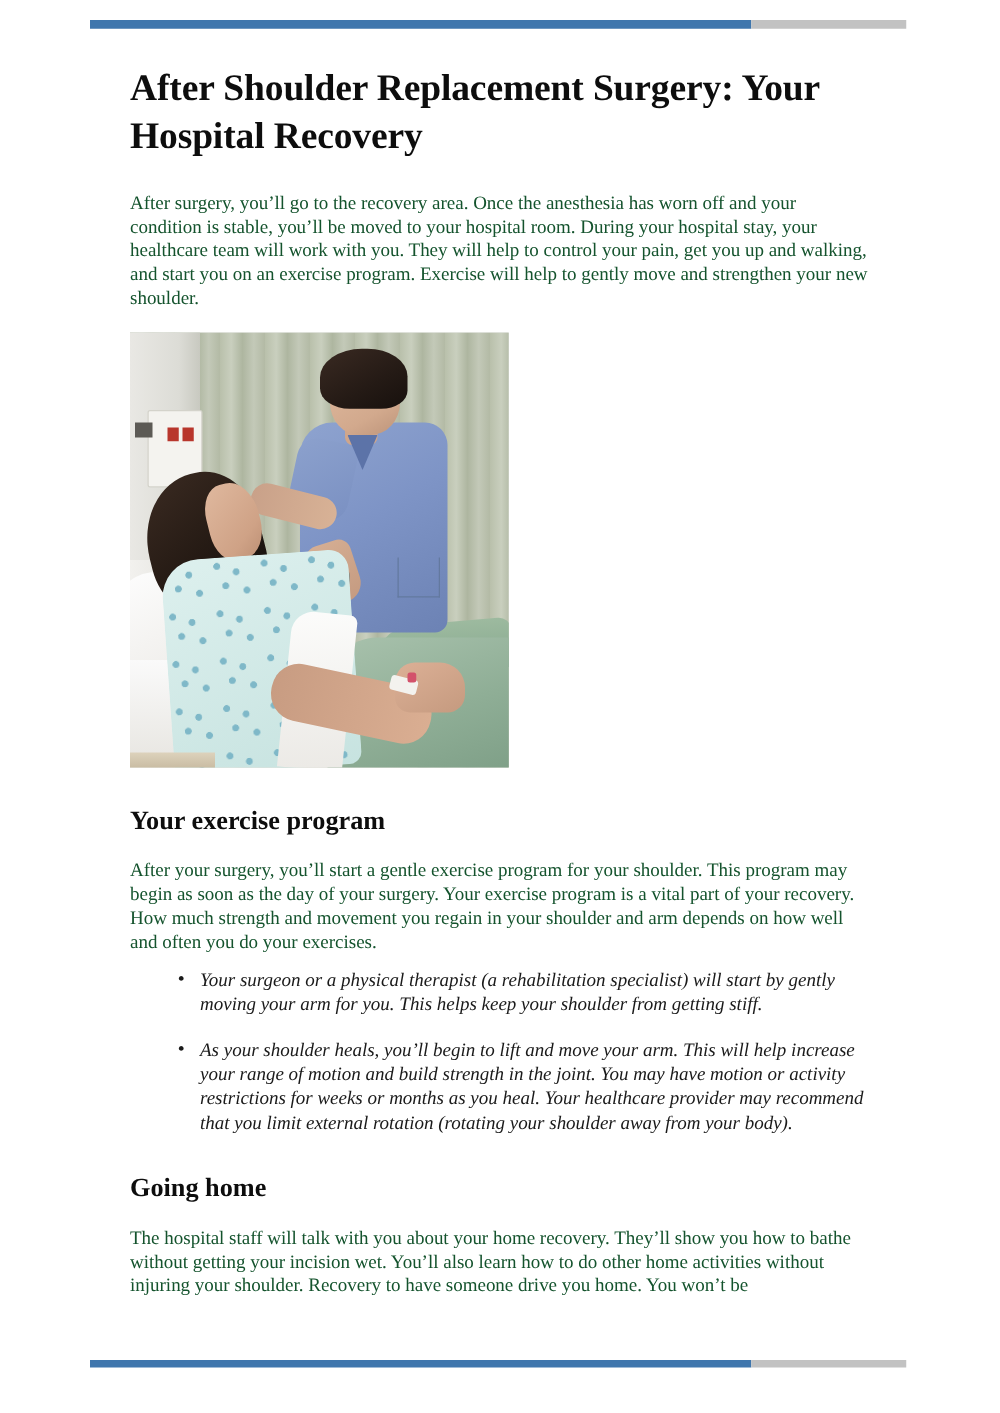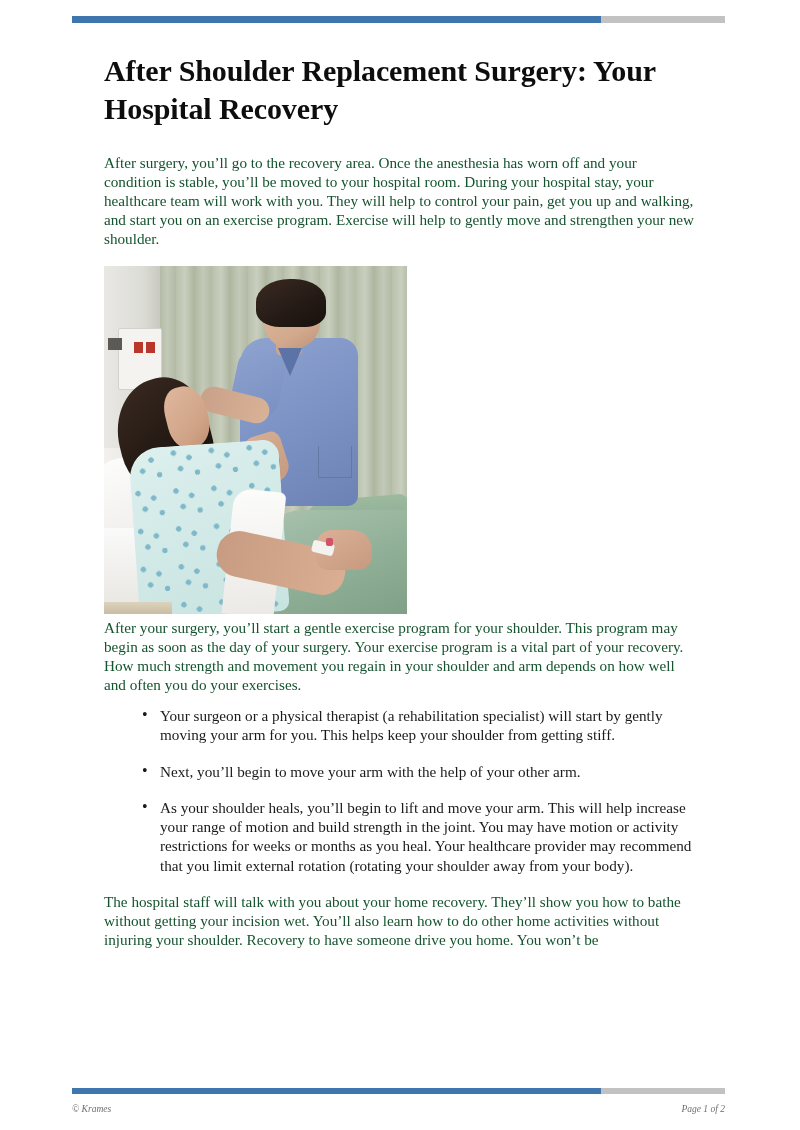--- a/index.html
+++ b/index.html
@@ -314,20 +314,21 @@
     left: 0; top: 336px;
     width: 68px; height: 14px;
     background: linear-gradient(180deg,#ddd2bc,#c6b99f);
   }
 
   
   ul.bullets {
     margin: 6px 0 0 0;
     padding-left: 38px;
     list-style: none;
+    font-style: italic;
   }
   ul.bullets li {
     font-size: 15.2px;
     line-height: 1.27;
     margin: 0 0 17px 0;
     position: relative;
     padding-left: 18px;
   }
   ul.bullets li::before {
     content: "\2022";
@@ -418,34 +419,31 @@
         <div class="ph-gown"></div>
         <div class="ph-gown-white"></div>
         <div class="ph-pat-arm"></div>
         <div class="ph-pat-hand"></div>
         <div class="ph-band"></div>
         <div class="ph-band-dot"></div>
         <div class="ph-bedrail"></div>
       </div>
     </div>
 
+    <h2 class="section-heading">Your exercise program</h2>
     <p class="body-text">After your surgery, you’ll start a gentle exercise program for your shoulder. This program may begin as soon as the day of your surgery. Your exercise program is a vital part of your recovery. How much strength and movement you regain in your shoulder and arm depends on how well and often you do your exercises.</p>
     <ul class="bullets">
       <li>Your surgeon or a physical therapist (a rehabilitation specialist) will start by gently moving your arm for you. This helps keep your shoulder from getting stiff.</li>
-      <li>Next, you’ll begin to move your arm with the help of your other arm.</li>
       <li>As your shoulder heals, you’ll begin to lift and move your arm. This will help increase your range of motion and build strength in the joint. You may have motion or activity restrictions for weeks or months as you heal. Your healthcare provider may recommend that you limit external rotation (rotating your shoulder away from your body).</li>
     </ul>
 
+    <h2 class="section-heading">Going home</h2>
     <p class="body-text">The hospital staff will talk with you about your home recovery. They’ll show you how to bathe without getting your incision wet. You’ll also learn how to do other home activities without injuring your shoulder. Recovery to have someone drive you home. You won’t be</p>
 
   </div>
 
   <div class="footer-rule">
     <div class="seg-blue"></div>
     <div class="seg-gray"></div>
   </div>
 
-  <div class="footer-text">
-    <span>© Krames</span>
-    <span>Page 1 of 2</span>
-  </div>
 
 </div>
 
 </body></html>

